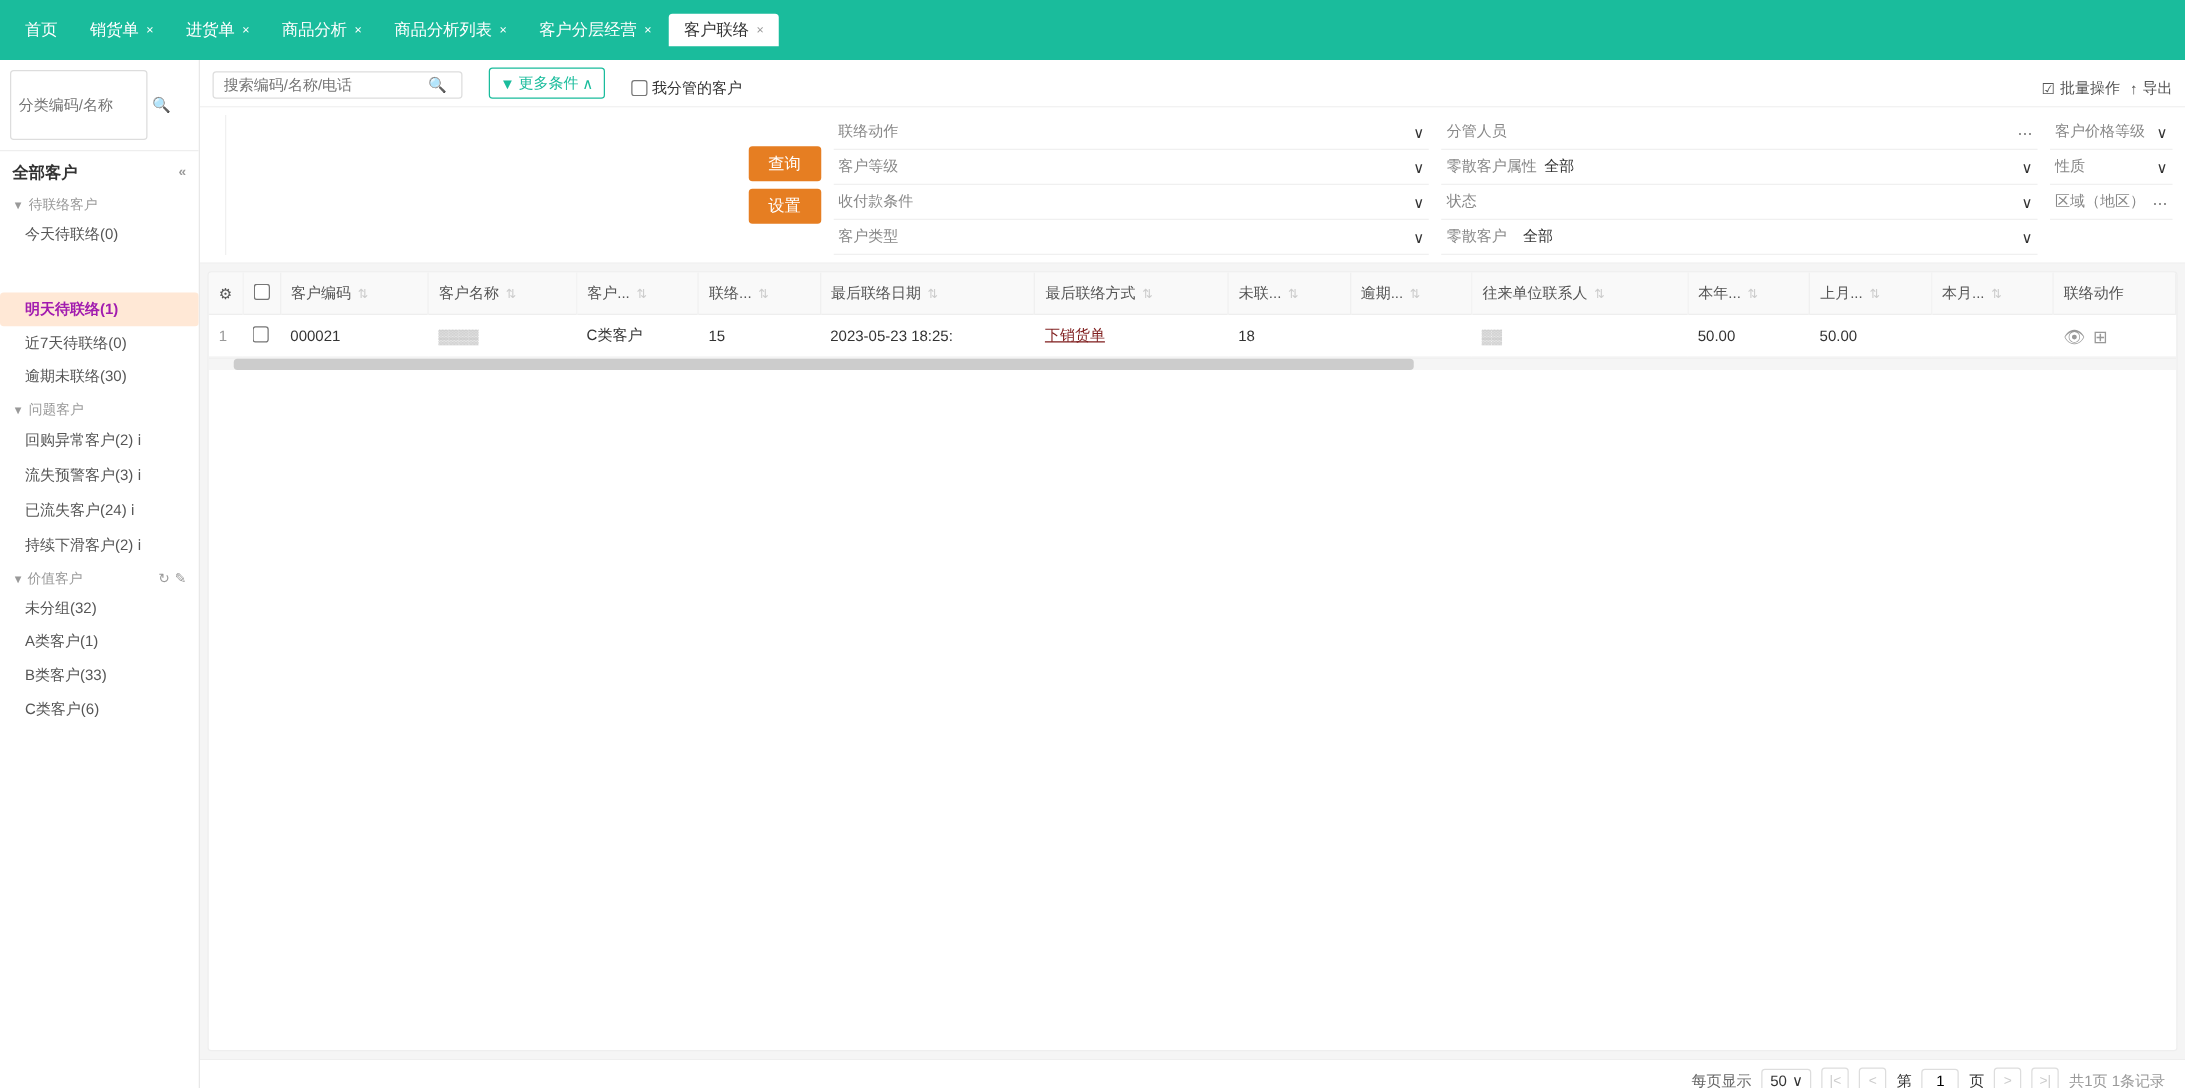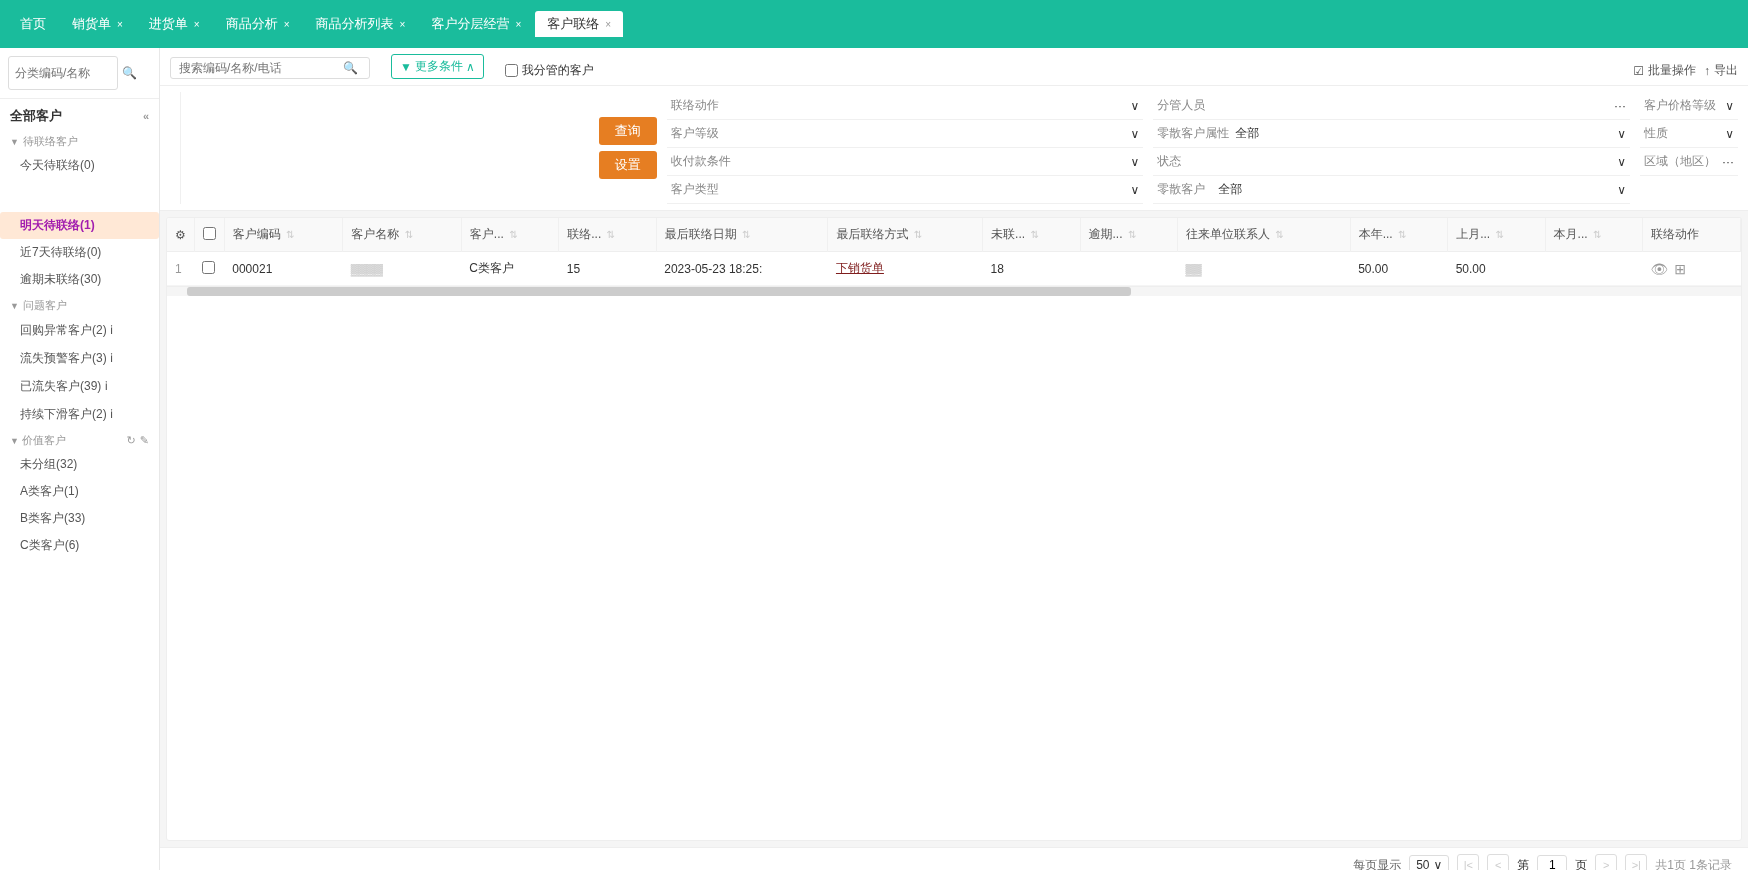--- a/index.html
+++ b/index.html
@@ -48,21 +48,21 @@
     .sidebar-search {
       display: flex;
       align-items: center;
       padding: 8px 8px;
       border-bottom: 1px solid #eee;
       gap: 4px;
     }
     .sidebar-search input {
       border: 1px solid #ddd;
       border-radius: 3px;
-      padding: 9px 6px;
+      padding: 20px 6px;
       font-size: 12px;
       width: 110px;
       outline: none;
     }
     .sidebar-search .search-icon { color: #999; cursor: pointer; }
 
     .sidebar-section-title {
       display: flex;
       align-items: center;
       justify-content: space-between;
@@ -365,21 +365,21 @@
     <div class="sidebar-item active">明天待联络(1)</div>
     <div class="sidebar-item">近7天待联络(0)</div>
     <div class="sidebar-item">逾期未联络(30)</div>
 
     <div class="sidebar-group-label">
       <span class="arrow-icon">▼</span>
       <span>问题客户</span>
     </div>
     <div class="sidebar-item">回购异常客户(2) ℹ</div>
     <div class="sidebar-item">流失预警客户(3) ℹ</div>
-    <div class="sidebar-item">已流失客户(39) ℹ</div>
+    <div class="sidebar-item">已流失客户(24) ℹ</div>
     <div class="sidebar-item">持续下滑客户(2) ℹ</div>
 
     <div class="sidebar-group-label2">
       <div style="display:flex;align-items:center;gap:3px;">
         <span class="arrow-icon">▼</span>
         <span>价值客户</span>
       </div>
       <div class="sidebar-group-actions">
         <span style="cursor:pointer;color:#999;">↻</span>
         <span style="cursor:pointer;color:#999;">✎</span>

